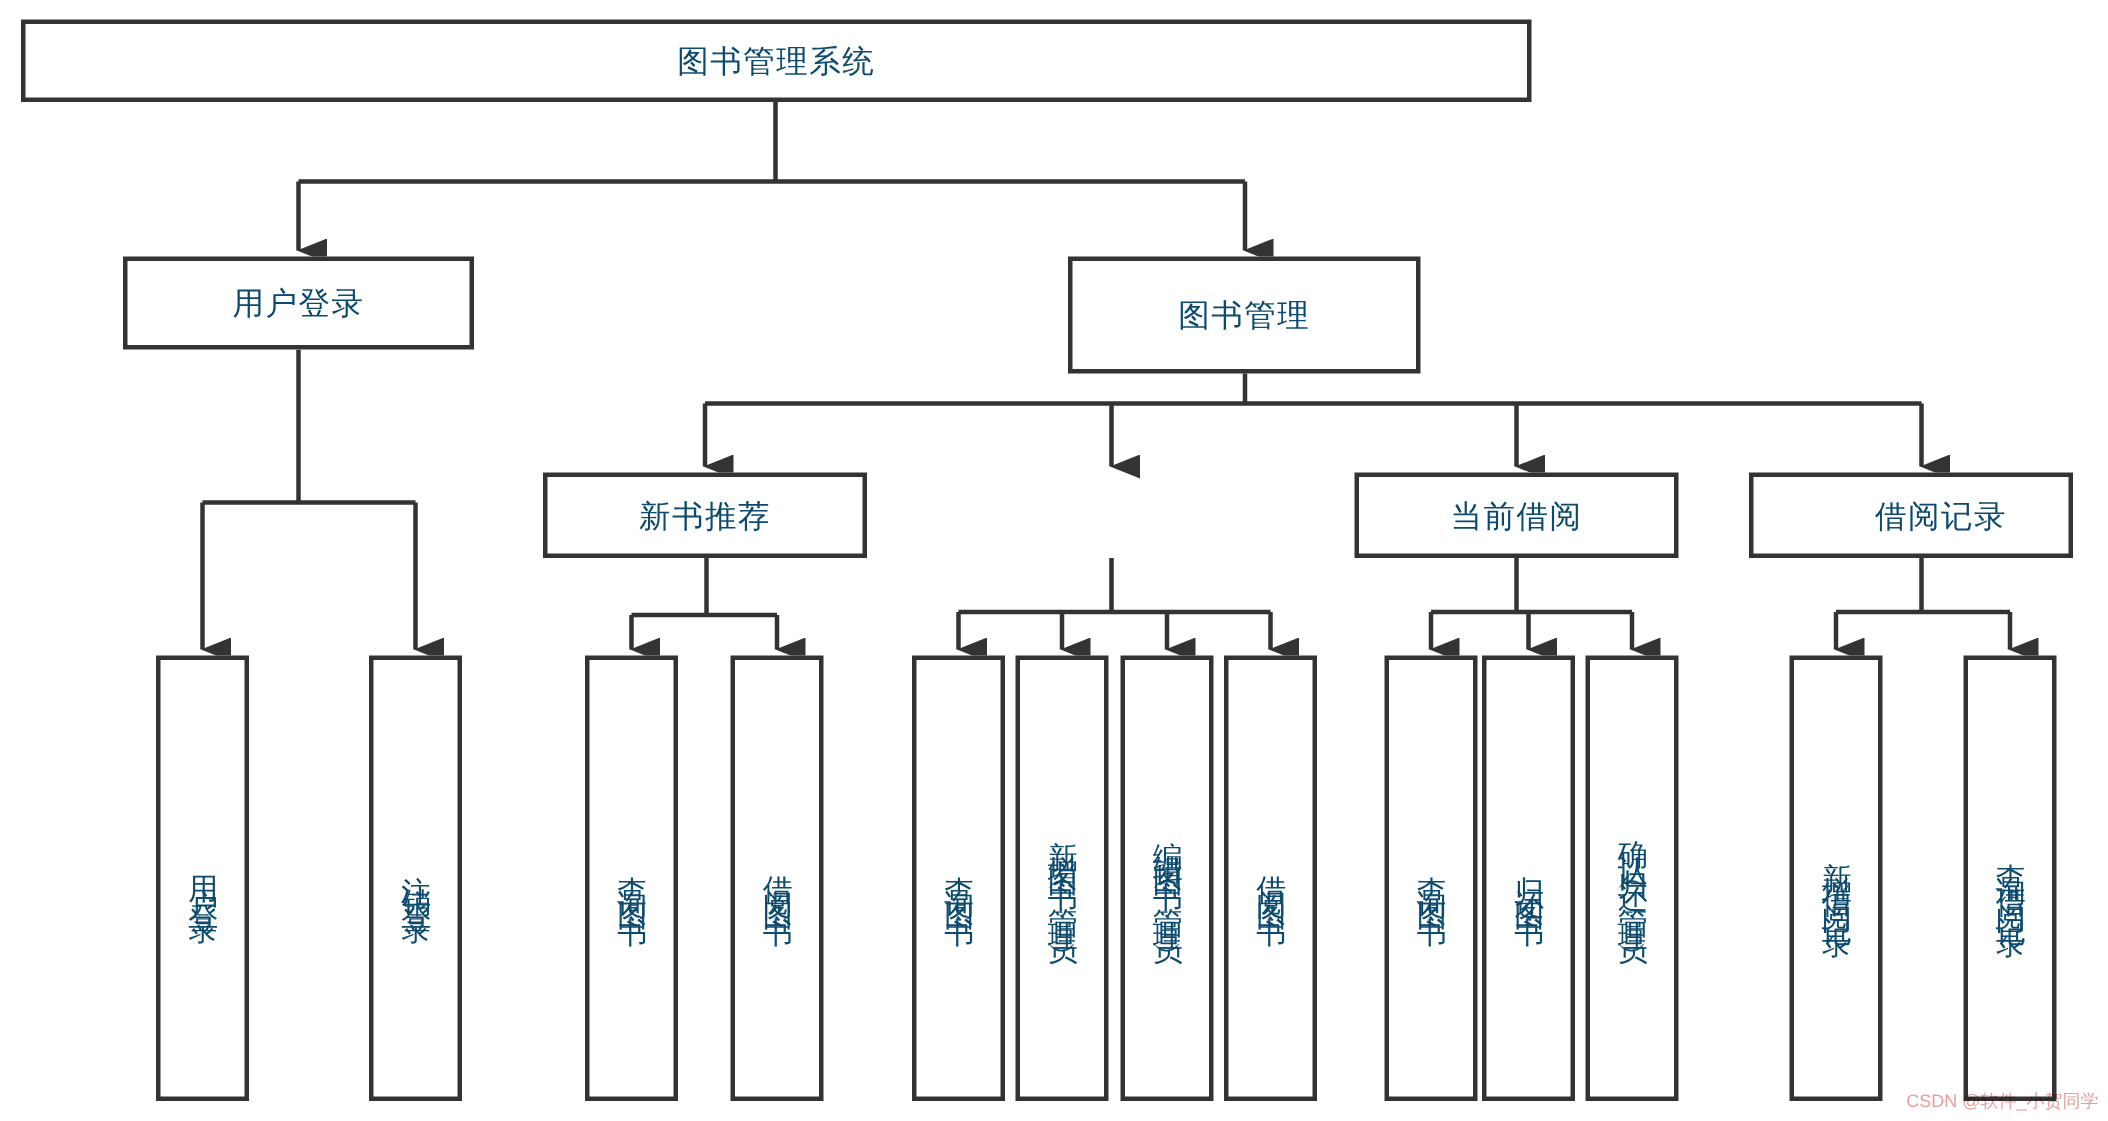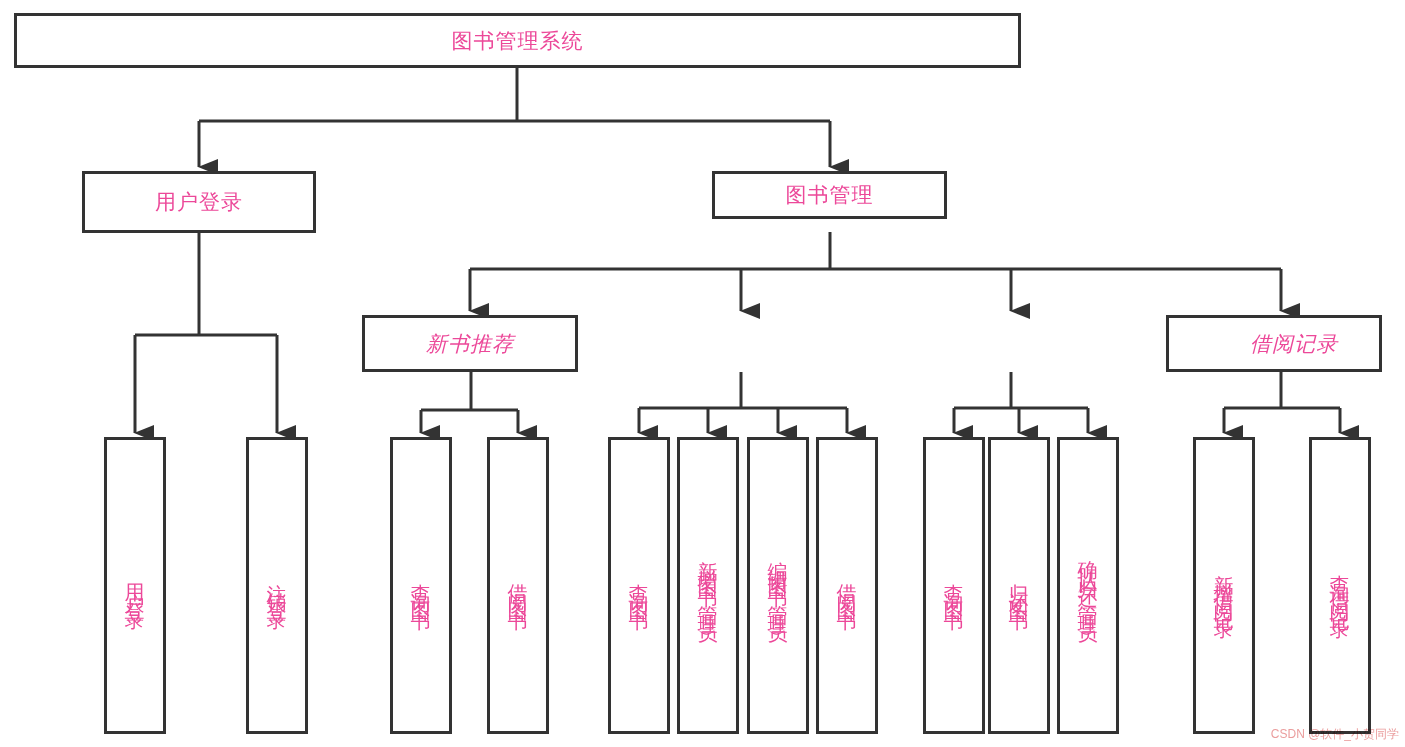--- a/index.html
+++ b/index.html
@@ -30,35 +30,35 @@
     border: 3px solid #333333;
     background: #ffffff;
     display: flex;
     align-items: center;
     justify-content: center;
     z-index: 2;
   }
   .node .lbl {
     font-size: 21px;
     letter-spacing: 1px;
-    color: #ec4899;
+    color: #0c4a6e;
     white-space: nowrap;
     text-align: right;
   }
   .leaf .lbl {
     writing-mode: vertical-rl;
     font-size: 20px;
     letter-spacing: 9px;
     white-space: normal;
     line-height: 1;
   }
   .root  { left: 14px;  top: 13px;  width: 1007px; height: 55px; }
   .lv2-a { left: 82px;  top: 171px; width: 234px;  height: 62px; }
-  .lv2-b { left: 712px; top: 171px; width: 235px;  height: 48px; }
-  .lv3   { top: 315px;  height: 57px; width: 216px; font-style: italic; }
+  .lv2-b { left: 712px; top: 171px; width: 235px;  height: 78px; }
+  .lv3   { top: 315px;  height: 57px; width: 216px; }
   .lv3-a { left: 362px; }
   .lv3-b { left: 633px; }
   .lv3-c { left: 903px; }
   .lv3-d { left: 1166px; padding-left: 40px; }
   .leaf  { top: 437px;  height: 297px; width: 62px; }
   .lf1  { left: 104px; }
   .lf2  { left: 246px; }
   .lf3  { left: 390px; }
   .lf4  { left: 487px; }
   .lf5  { left: 608px; }
@@ -142,20 +142,23 @@
   <div class="node lv2-a">
     <span class="lbl">用户登录</span>
   </div>
   <div class="node lv2-b">
     <span class="lbl">图书管理</span>
   </div>
 
   <div class="node lv3 lv3-a">
     <span class="lbl">新书推荐</span>
   </div>
+  <div class="node lv3 lv3-c">
+    <span class="lbl">当前借阅</span>
+  </div>
   <div class="node lv3 lv3-d">
     <span class="lbl">借阅记录</span>
   </div>
 
   <div class="node leaf lf1">
     <span class="lbl">用户登录</span>
   </div>
   <div class="node leaf lf2">
     <span class="lbl">注销登录</span>
   </div>

